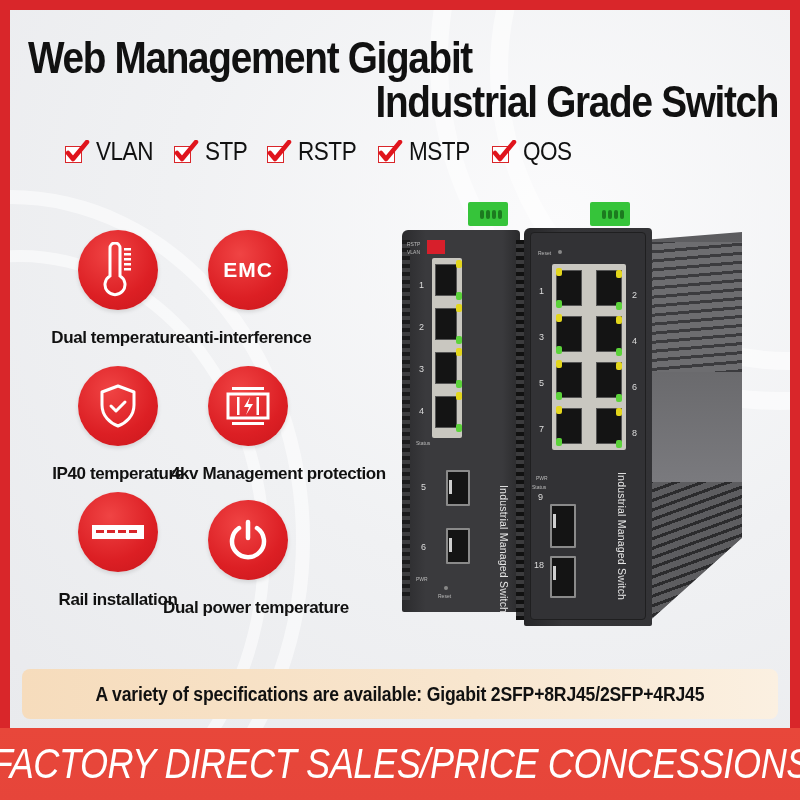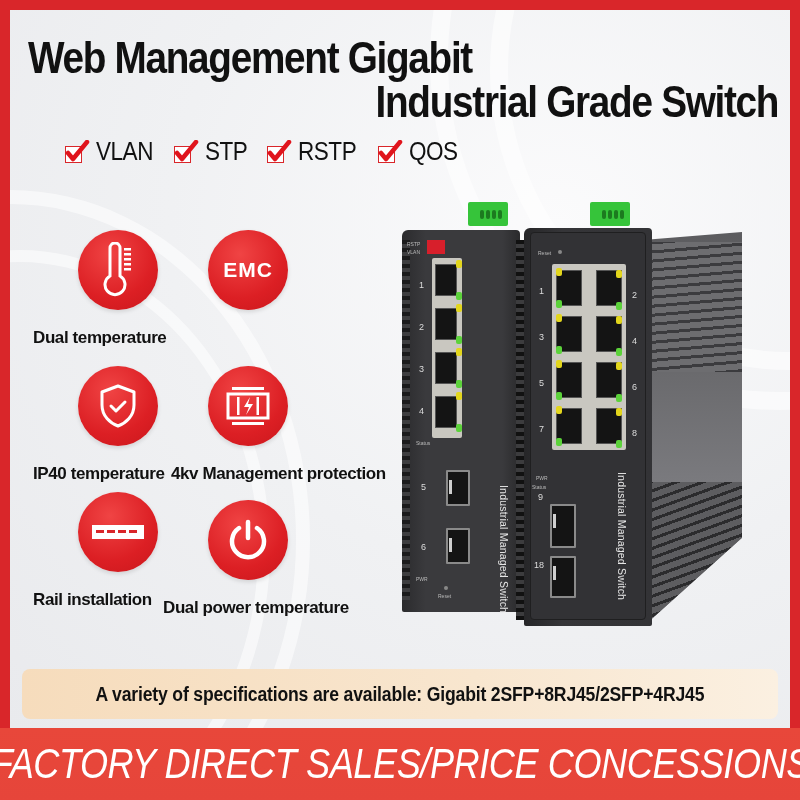--- a/index.html
+++ b/index.html
@@ -19,21 +19,21 @@
   .title2 { position: absolute; right: 22px; top: 76px; font-size: 45px; font-weight: bold;
     color: #111; letter-spacing: -1.5px; transform: scaleX(0.86); transform-origin: right top; white-space: nowrap; }
 
   .features { position: absolute; left: 64px; top: 137px; display: flex; gap: 14px; align-items: center; }
   .feat { display: flex; align-items: center; gap: 6px; }
   .feat-check { width: 26px; height: 24px; position: relative; }
   .feat-check .box { position: absolute; left: 1px; top: 6px; width: 17px; height: 17px; border: 1.5px solid #d9262a; background: #fff; }
   .feat-check svg { position: absolute; left: 0; top: 0; }
   .feat-label { font-size: 25px; color: #111; letter-spacing: -0.5px; transform: scaleX(0.9); transform-origin: left center; }
 
-  .icon-item { position: absolute; width: 170px; text-align: left; }
+  .icon-item { position: absolute; width: 170px; text-align: center; }
   .circle { width: 80px; height: 80px; border-radius: 50%; margin: 0 auto;
     background: radial-gradient(circle at 40% 30%, #f04444 0%, #dc1f24 60%, #c9171c 100%);
     display: flex; align-items: center; justify-content: center; box-shadow: 0 2px 4px rgba(0,0,0,0.12); }
   .icon-label { margin-top: 18px; font-size: 17px; font-weight: bold; color: #111; white-space: nowrap; letter-spacing: -0.4px; }
   .emc-text { color: #fff; font-size: 21px; font-weight: bold; letter-spacing: 1px; }
 
   
   .device { position: absolute; }
   .terminal { position: absolute; background: #36c43a; border-radius: 2px; }
   .terminal .pin { position: absolute; width: 4px; height: 9px; border-radius: 2px; background: #1c7a1f; }
@@ -129,20 +129,29 @@
       </span>
     <span class="feat-label">RSTP</span>
   </div>
   <div class="feat">
     <span class="feat-check">
         <span class="box"></span>
         <svg width="26" height="24" viewBox="0 0 26 24">
           <path d="M4 13 L9 19 L23 2" stroke="#e0141c" stroke-width="4.5" fill="none" stroke-linecap="round" stroke-linejoin="round"></path>
         </svg>
       </span>
+    <span class="feat-label">MSTP</span>
+  </div>
+  <div class="feat">
+    <span class="feat-check">
+        <span class="box"></span>
+        <svg width="26" height="24" viewBox="0 0 26 24">
+          <path d="M4 13 L9 19 L23 2" stroke="#e0141c" stroke-width="4.5" fill="none" stroke-linecap="round" stroke-linejoin="round"></path>
+        </svg>
+      </span>
     <span class="feat-label">QOS</span>
   </div>
 </div>
 
 <div class="icon-item" style="left:33px;top:230px;">
   <div class="circle">
     <svg width="44" height="56" viewBox="0 0 44 56">
       <path d="M14 6 a5 5 0 0 1 10 0 v28 a10 10 0 1 1 -10 0 z" fill="none" stroke="#fff" stroke-width="3"></path>
       <rect x="28" y="6" width="7" height="2.5" fill="#fff"></rect>
       <rect x="28" y="11" width="7" height="2.5" fill="#fff"></rect>
@@ -151,20 +160,21 @@
       <rect x="28" y="26" width="7" height="2.5" fill="#fff"></rect>
     </svg>
   </div>
   <div class="icon-label">Dual temperature</div>
 </div>
 
 <div class="icon-item" style="left:163px;top:230px;">
   <div class="circle">
     <span class="emc-text">EMC</span>
   </div>
+  <div class="icon-label">anti-interference</div>
 </div>
 
 <div class="icon-item" style="left:33px;top:366px;">
   <div class="circle">
     <svg width="40" height="46" viewBox="0 0 40 46">
       <path d="M20 3 L36 9 V22 C36 33 28 40 20 43 C12 40 4 33 4 22 V9 Z" fill="none" stroke="#fff" stroke-width="3" stroke-linejoin="round"></path>
       <path d="M13 23 L18 28 L27 19" fill="none" stroke="#fff" stroke-width="3" stroke-linecap="round" stroke-linejoin="round"></path>
     </svg>
   </div>
   <div class="icon-label">IP40 temperature</div>

